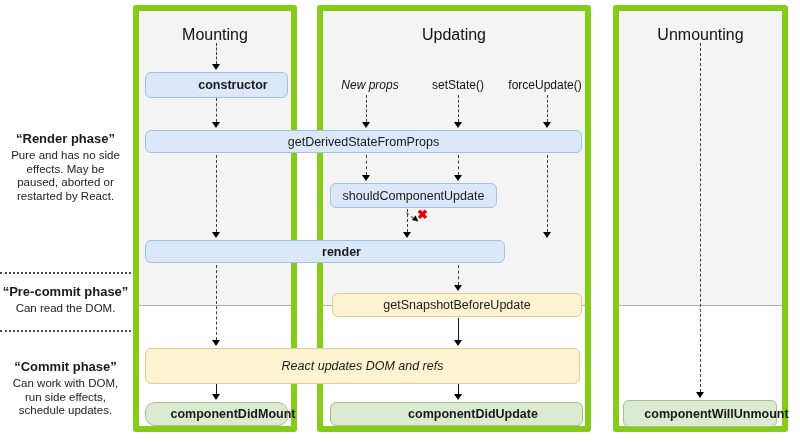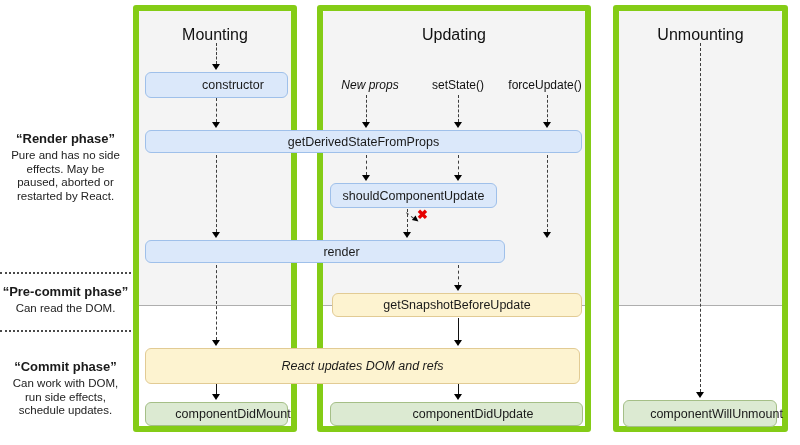--- a/index.html
+++ b/index.html
@@ -19,21 +19,21 @@
 
   
   .trigger { position:absolute; top:78px; transform:translateX(-50%); font-size:12px; white-space:nowrap; color:#111; }
   .italic { font-style:italic; }
 
   
   .bx { position:absolute; display:flex; align-items:center; justify-content:center; border:1px solid; border-radius:6px; font-size:12.5px; white-space:nowrap; }
   .blue   { background:#dbe8fa; border-color:#9fc0ea; }
   .yellow { background:#fdf3d0; border-color:#e2cb94; }
   .green  { background:#dcead2; border-color:#a5bf87; }
-  .bold { font-weight:normal;padding-left:33px; }
+  .bold { font-weight:bold;padding-left:33px; }
 
   
   .ln { position:absolute; width:0; }
   .dash { border-left:1px dashed #3d3d3d; }
   .solid { border-left:1px solid #111; }
   .ah { position:absolute; width:0; height:0; border-left:4px solid transparent; border-right:4px solid transparent; border-top:6px solid #000; }
   .x-branch { position:absolute; left:406px; top:209px; width:16px; height:8px; transform:rotate(38deg); transform-origin:left center; }
   .x-branch .seg { position:absolute; left:0; top:3px; width:9px; border-top:1px dashed #3d3d3d; }
   .x-branch .tip { position:absolute; left:9px; top:0; width:0; height:0; border-top:3.5px solid transparent; border-bottom:3.5px solid transparent; border-left:6px solid #000; }
   .stop-x { position:absolute; left:417px; top:207px; font-size:13px; font-weight:bold; color:#e60000; }
@@ -134,17 +134,17 @@
 
   <div class="ln dash" style="left:700px; top:43px; height:349px;"></div>
   <div class="ah" style="left:696px; top:392px;"></div>
 
   <div class="bx blue bold" style="left:145px; top:72px; width:143px; height:26px;">constructor</div>
   <div class="bx blue" style="left:145px; top:130px; width:437px; height:23px;">getDerivedStateFromProps</div>
   <div class="bx blue" style="left:330px; top:183px; width:167px; height:25px;">shouldComponentUpdate</div>
   <div class="bx blue bold" style="left:145px; top:240px; width:360px; height:23px;">render</div>
   <div class="bx yellow" style="left:332px; top:293px; width:250px; height:24px;">getSnapshotBeforeUpdate</div>
   <div class="bx yellow italic" style="left:145px; top:348px; width:435px; height:36px;">React updates DOM and refs</div>
-  <div class="bx green bold" style="left:145px; top:402px; width:143px; height:24px;">componentDidMount</div>
+  <div class="bx green bold" style="left:145px; top:402px; width:143px; height:24px;border-radius:10px;">componentDidMount</div>
   <div class="bx green bold" style="left:330px; top:402px; width:253px; height:24px;">componentDidUpdate</div>
   <div class="bx green bold" style="left:623px; top:400px; width:154px; height:27px;">componentWillUnmount</div>
 
 </div>
 
 </body></html>

